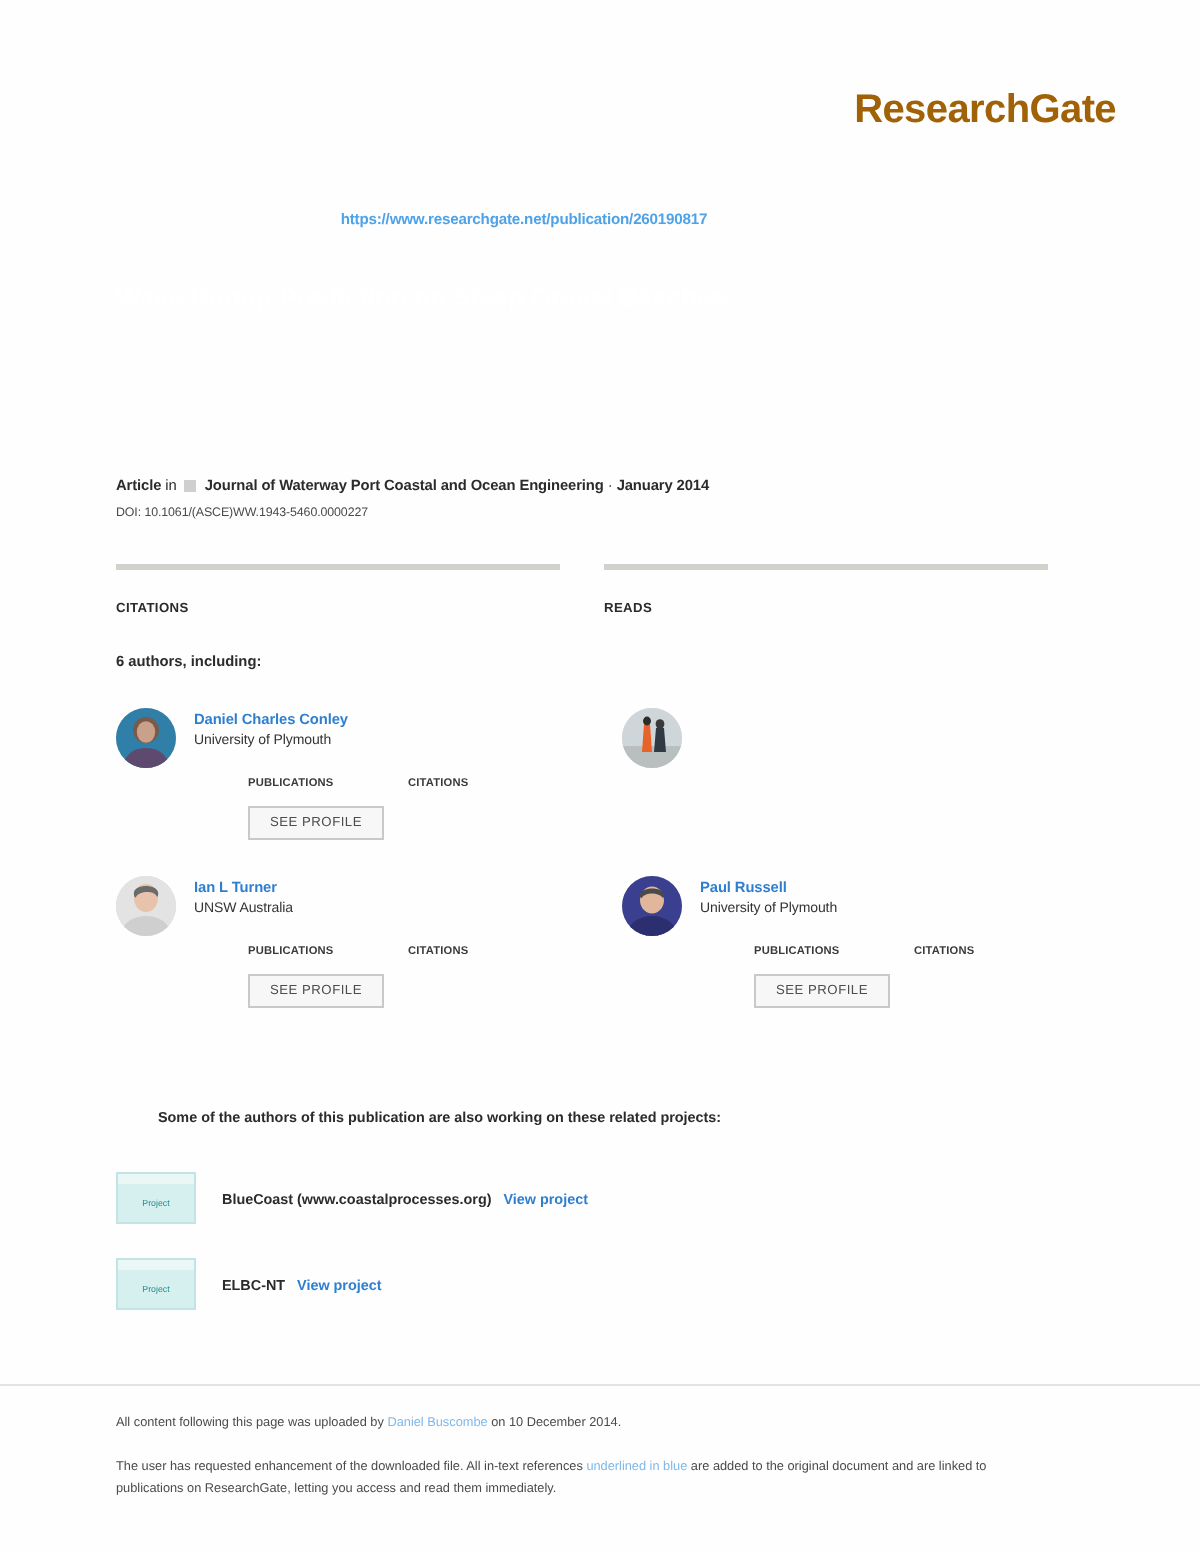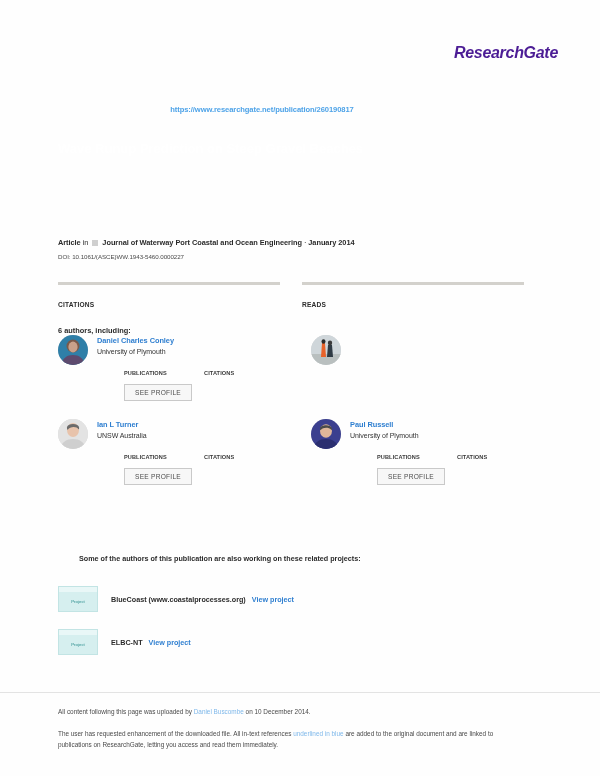--- a/index.html
+++ b/index.html
@@ -12,26 +12,25 @@
   .page {
     position: relative;
     width: 600px; height: 776px;
     background: #fefefe;
   }
 
   
   .rg-logo {
     position: absolute;
     top: 44px; right: 42px;
-    font-size: 16px;
+    font-size: 20px;
     font-weight: bold;
     letter-spacing: -0.3px;
-    color: #4c1d95;
+    color: #a16207;
     font-family: "Liberation Sans", sans-serif;
-    font-style: italic;
   }
   .url-line {
     position: absolute;
     top: 105px; left: 0; width: 524px;
     text-align: center;
     font-size: 7.6px;
     font-weight: bold;
     color: #4ea3e8;
     letter-spacing: -0.1px;
   }
@@ -103,21 +102,21 @@
   
   .authors-head {
     position: absolute;
     top: 326px; left: 58px;
     font-size: 7.4px;
     font-weight: bold;
     color: #2b2b2b;
   }
   .authors-grid {
     position: absolute;
-    top: 335px; left: 58px;
+    top: 354px; left: 58px;
     width: 484px;
     display: flex;
     flex-wrap: wrap;
     column-gap: 22px;
     row-gap: 18px;
   }
   .author-card {
     width: 231px;
     display: flex;
     gap: 9px;

